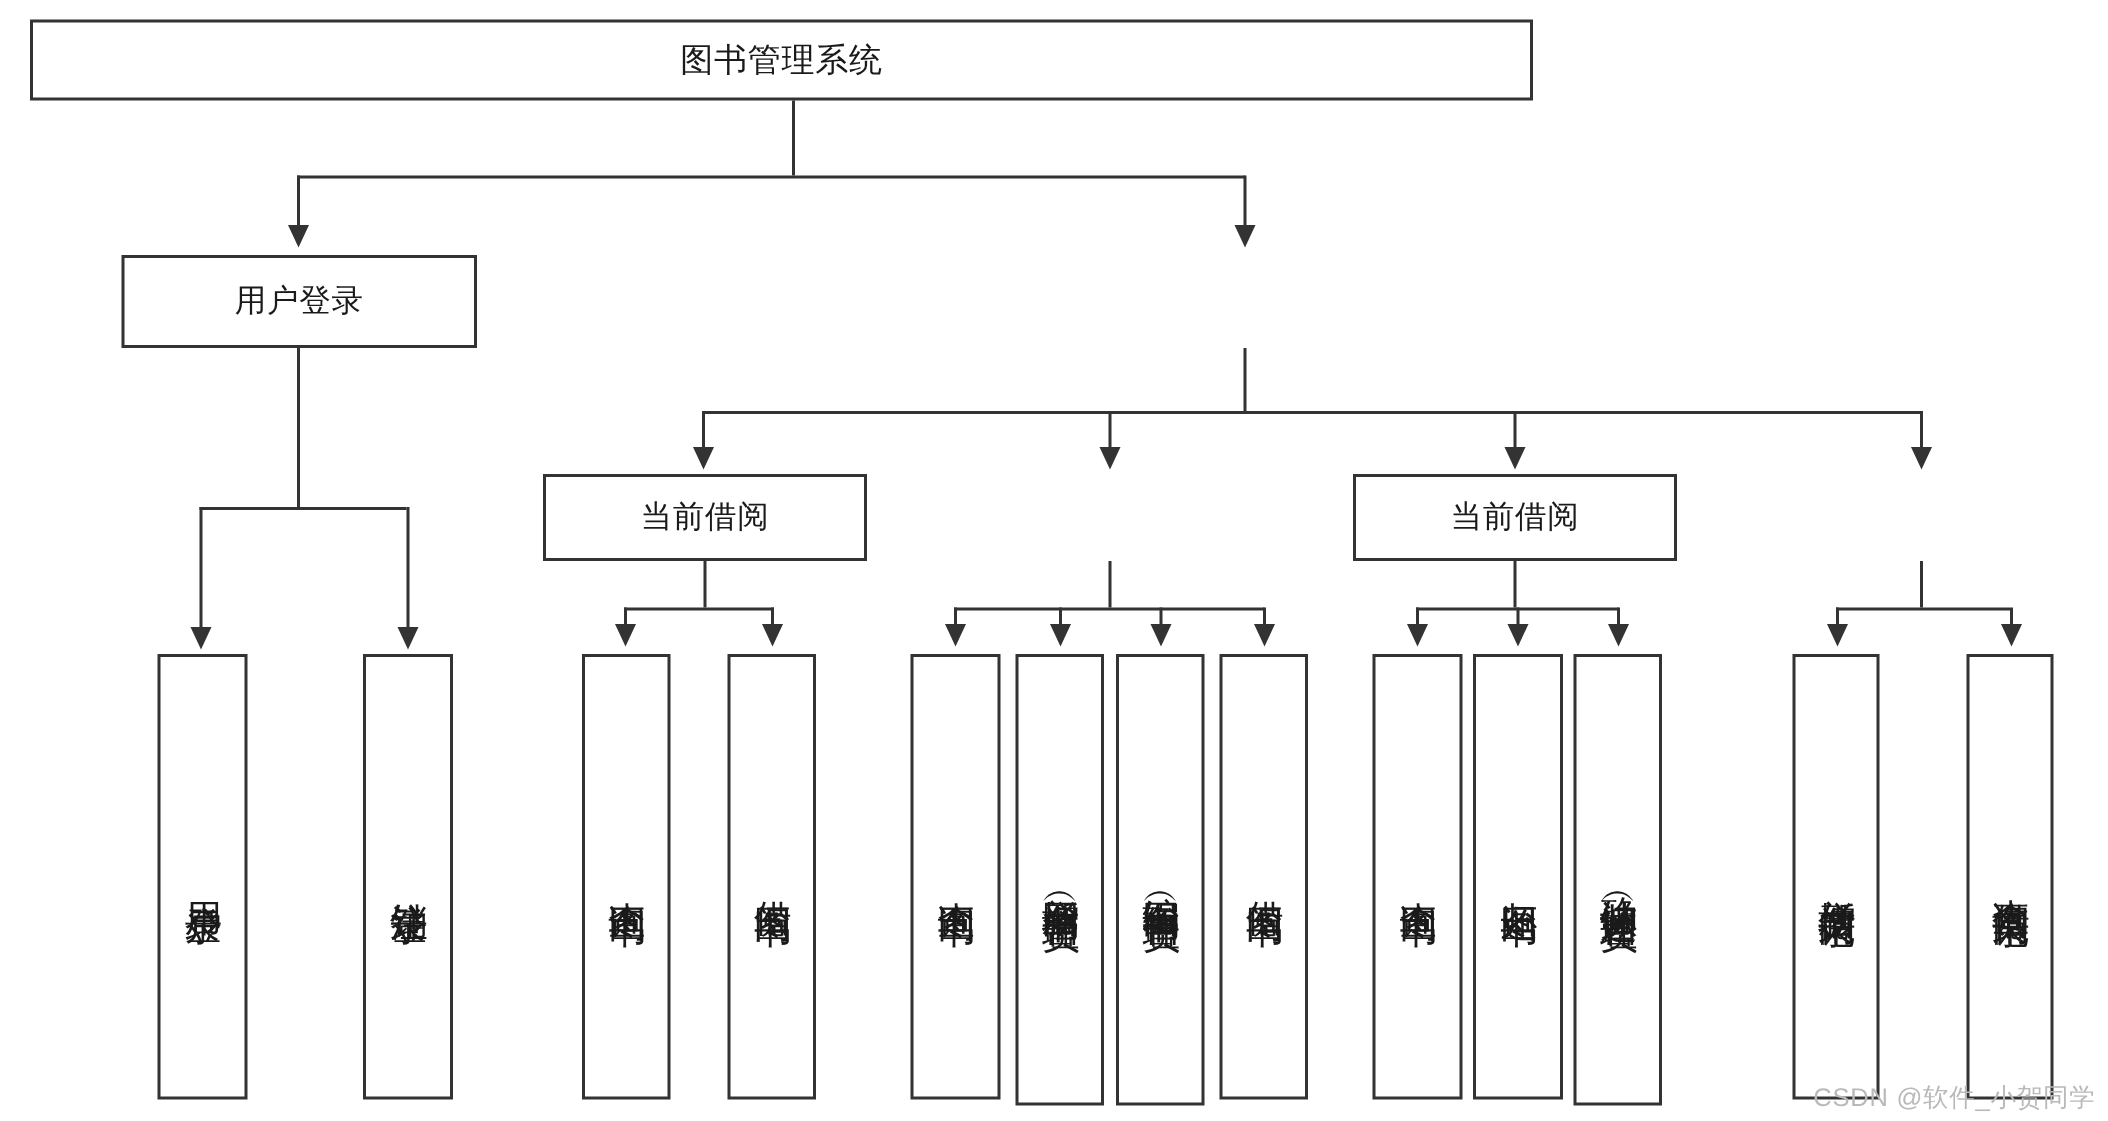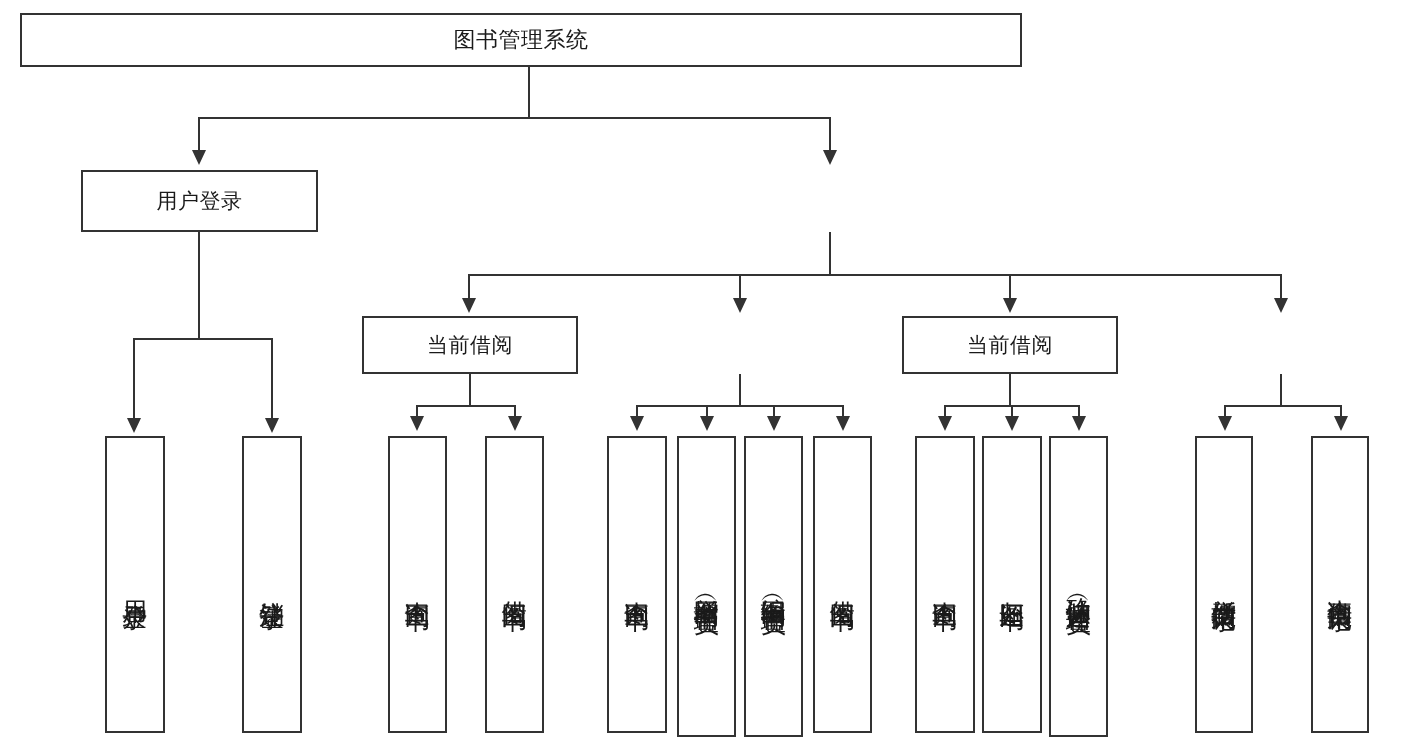--- a/index.html
+++ b/index.html
@@ -198,14 +198,15 @@
   <div class="edge v" style="left:1340px; top:405px; height:13px;"></div>
   <div class="arrow" style="left:1334px; top:416px;"></div>
 
   <div class="node vert" style="left:1195px; top:436px; width:58px; height:297px;">
     <span class="node-label">新增借阅记录</span>
   </div>
   <div class="node vert" style="left:1311px; top:436px; width:58px; height:297px;">
     <span class="node-label">查询借阅记录</span>
   </div>
 
+  <div class="watermark">CSDN @软件_小贺同学</div>
 
 </div>
 
 </body></html>

